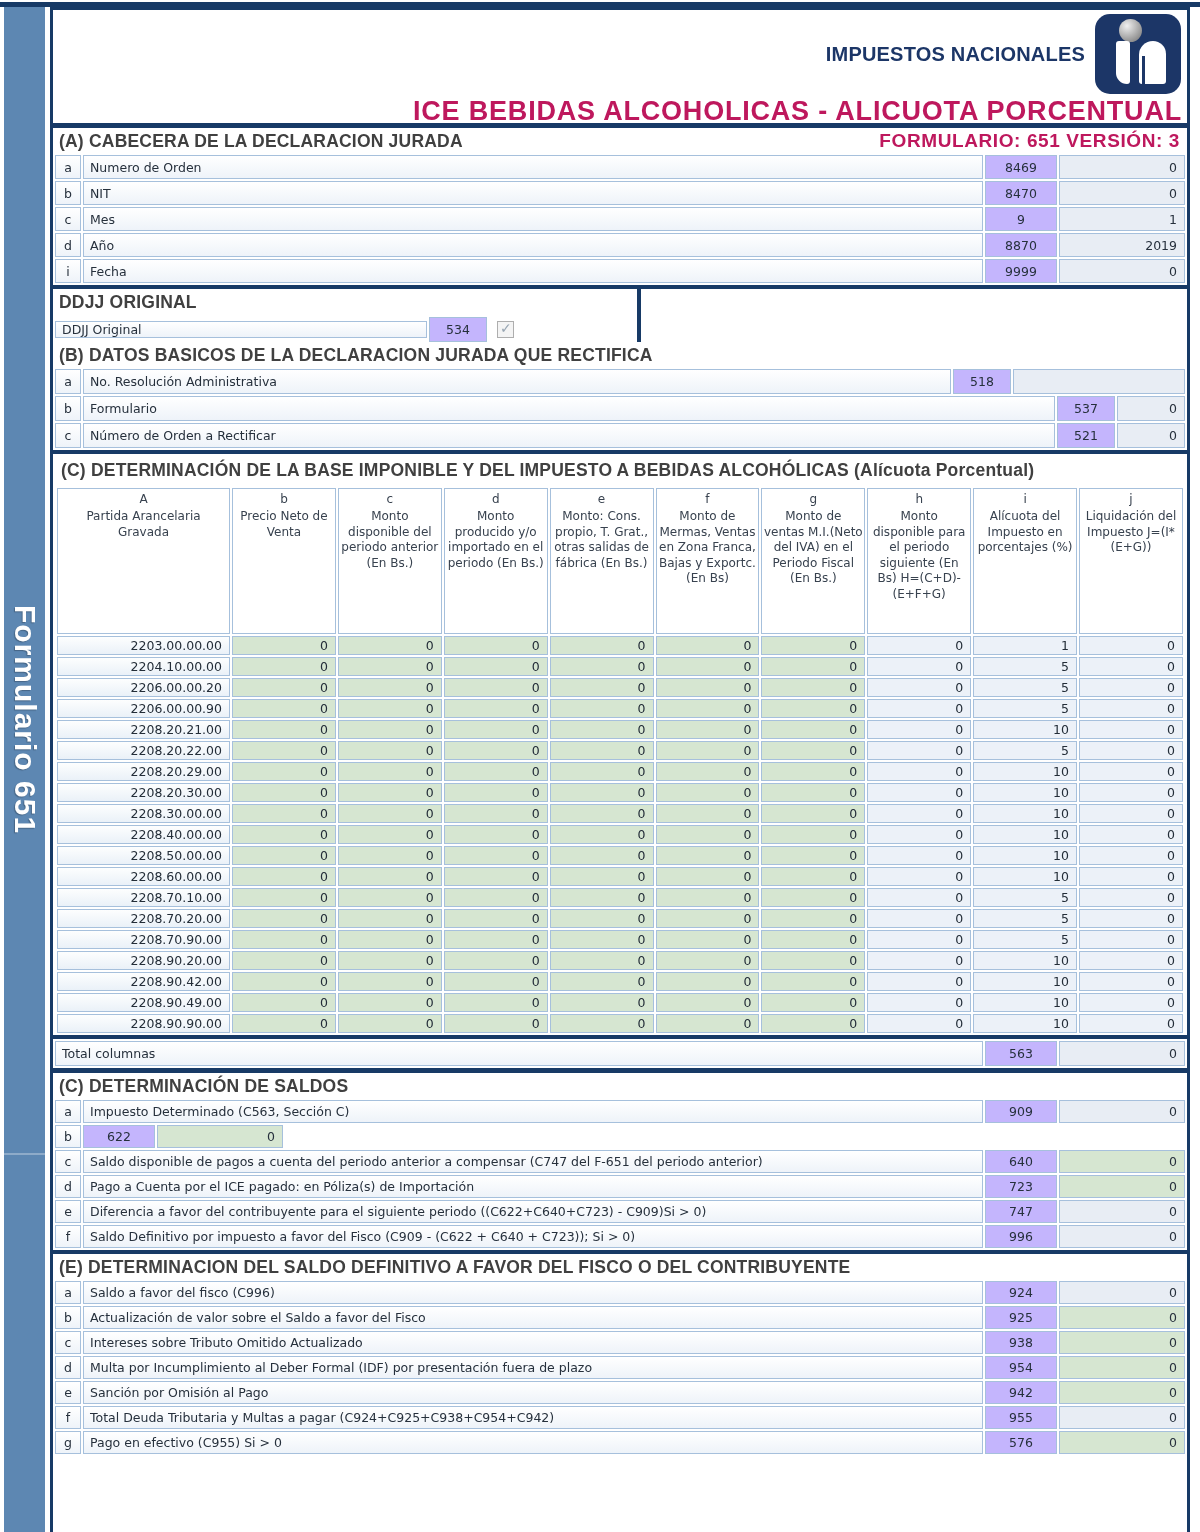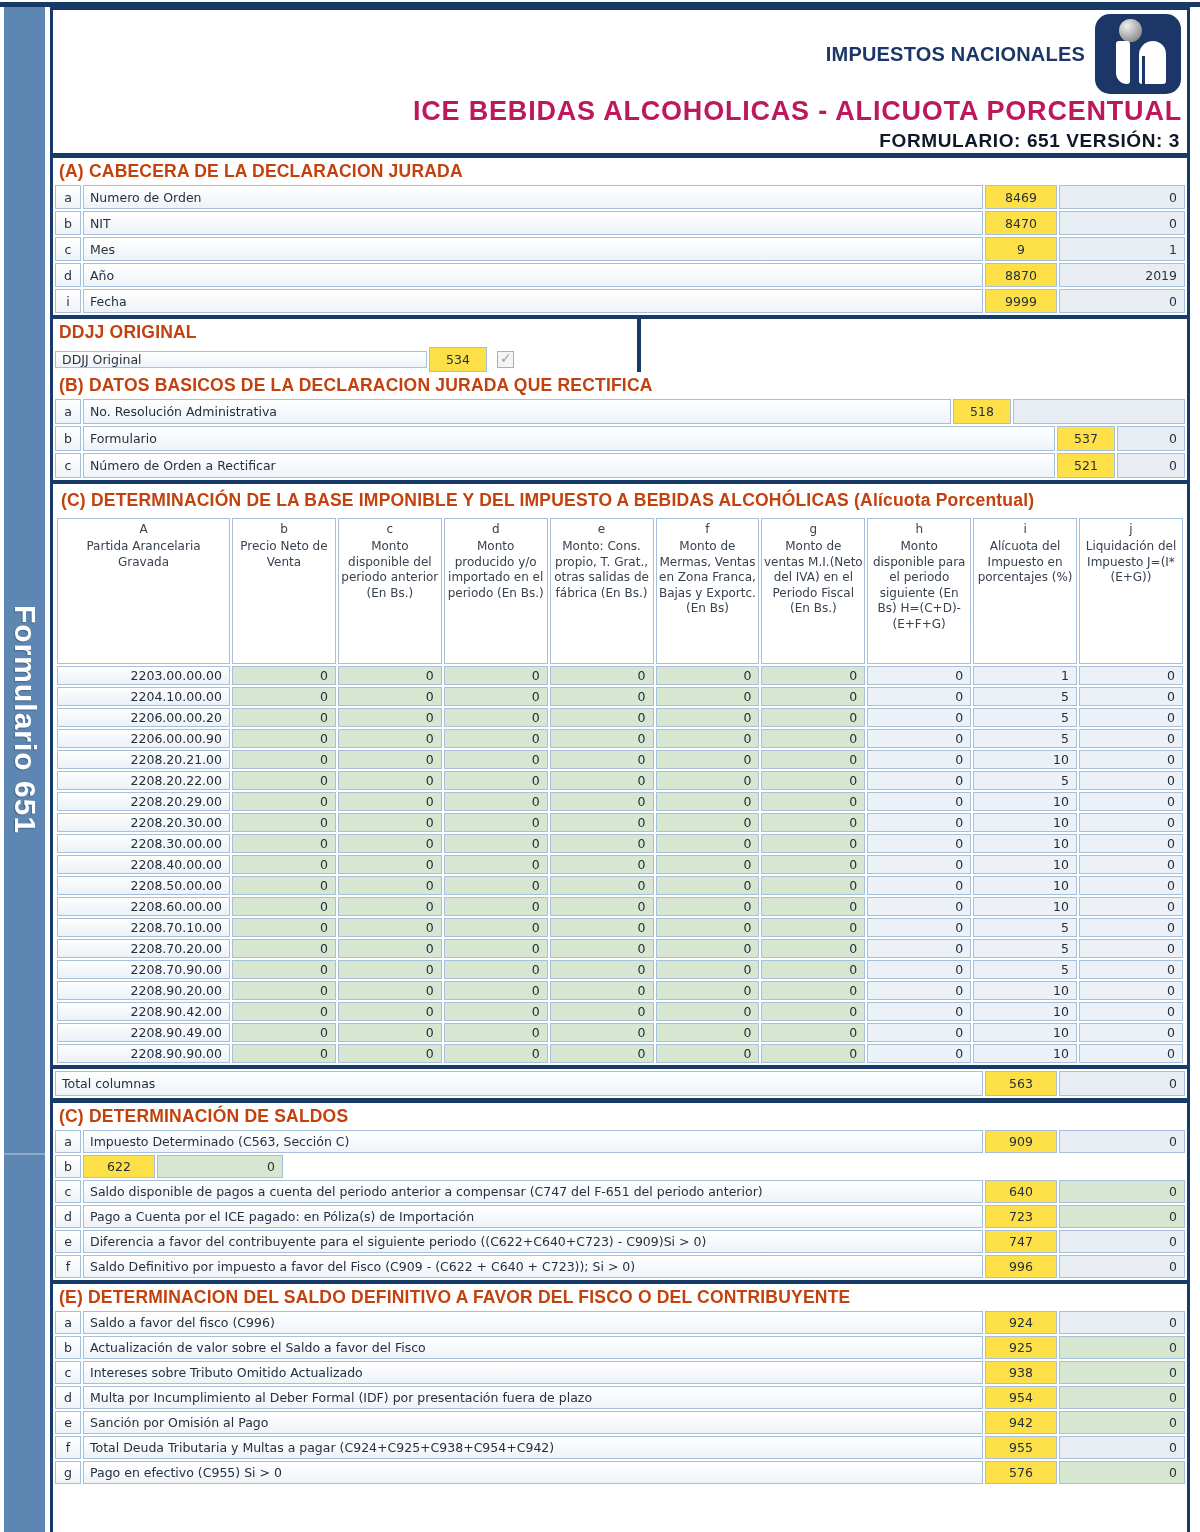--- a/index.html
+++ b/index.html
@@ -13,50 +13,50 @@
   .sidebar-seam { position:absolute; top:1146px; left:0; width:100%; height:2px; background:rgba(255,255,255,0.30); }
   .sidebar-label { position:absolute; top:598px; left:50%; transform:translateX(-50%);
     writing-mode:vertical-rl; font-family:"Liberation Sans",sans-serif; font-weight:bold;
     font-size:30px; color:#ffffff; letter-spacing:1px; white-space:nowrap;
     text-shadow:1px 1px 1px rgba(0,0,0,0.25); }
 
   .form { position:absolute; top:7px; left:50px; width:1140px; height:1525px;
     border:3px solid #173a66; border-bottom:none; background:#fff; overflow:hidden; }
 
   
-  .form-header { position:relative; height:143px; background:#fff; }
+  .form-header { position:relative; height:113px; background:#fff; }
   .logo { position:absolute; top:4px; right:6px; width:86px; height:80px; background:#1c3667;
     border-radius:15px; }
   .logo-ball { position:absolute; top:5px; left:24px; width:23px; height:23px; border-radius:50%;
     background:radial-gradient(circle at 35% 30%, #f0f0f0, #8e8e8e 75%); }
   .logo-i { position:absolute; bottom:10px; left:21px; width:14px; height:43px; background:#fff;
     border-radius:3px 3px 3px 11px; }
   .logo-n { position:absolute; bottom:10px; right:15px; width:27px; height:43px; background:#fff;
     border-radius:14px 13px 3px 3px; }
   .logo-n-slit { position:absolute; bottom:10px; right:36px; width:3px; height:28px; background:#1c3667; }
   .brand { position:absolute; top:33px; right:102px; font-family:"Liberation Sans",sans-serif;
     font-weight:bold; font-size:20px; color:#1c3667; letter-spacing:0.2px; }
   .main-title { position:absolute; top:86px; right:5px; font-family:"Liberation Sans",sans-serif;
     font-weight:bold; font-size:27px; color:#be185d; letter-spacing:0.8px; white-space:nowrap; }
   .subtitle { position:absolute; top:120px; right:7px; font-family:"Liberation Sans",sans-serif;
-    font-weight:bold; font-size:19px; color:#0f172a; letter-spacing:0.6px; }
+    font-weight:bold; font-size:19px; color:#be185d; letter-spacing:0.6px; }
 
   .bar { height:5px; background:#173a66; }
   .bar.thin { height:4px; }
 
   .sec-title { font-family:"Liberation Sans",sans-serif; font-weight:bold; font-size:17.5px;
-    color:#c2410c; padding:3px 6px 2px; letter-spacing:0.2px; }
+    color:#404040; padding:3px 6px 2px; letter-spacing:0.2px; }
 
   
   .rows { padding:1px 2px 2px; display:flex; flex-direction:column; gap:2px; }
   .form-row { display:flex; gap:2px; height:24px; }
   .cell { border:1px solid #a6c0dc; font-size:12.5px; color:#26303c; display:flex; align-items:center; overflow:hidden; }
   .cell.letter { flex:0 0 26px; justify-content:center; background:linear-gradient(#ffffff,#eef3f9); }
   .cell.label  { flex:1; padding:0 6px; background:linear-gradient(#ffffff,#eef3f9); white-space:nowrap; }
-  .cell.code   { flex:0 0 72px; justify-content:center; background:#fde047; }
+  .cell.code   { flex:0 0 72px; justify-content:center; background:#c4b5fd; }
   .cell.value  { flex:0 0 126px; justify-content:flex-end; padding:0 7px; }
   .cell.value.light { background:#e8edf4; }
   .cell.value.green { background:#d6e6d1; }
 
   
   .ddjj-b { display:flex; min-height:134px;flex-direction:column; }
   .ddjj { width:588px; border-right:4px solid #173a66; }
   .ddjj-row { display:flex; gap:2px; height:25px; margin:2px 2px 0; align-items:center; }
   .ddjj-row .cell.label { flex:0 0 372px; }
   .ddjj-row .cell.code { flex:0 0 58px; height:100%; }

